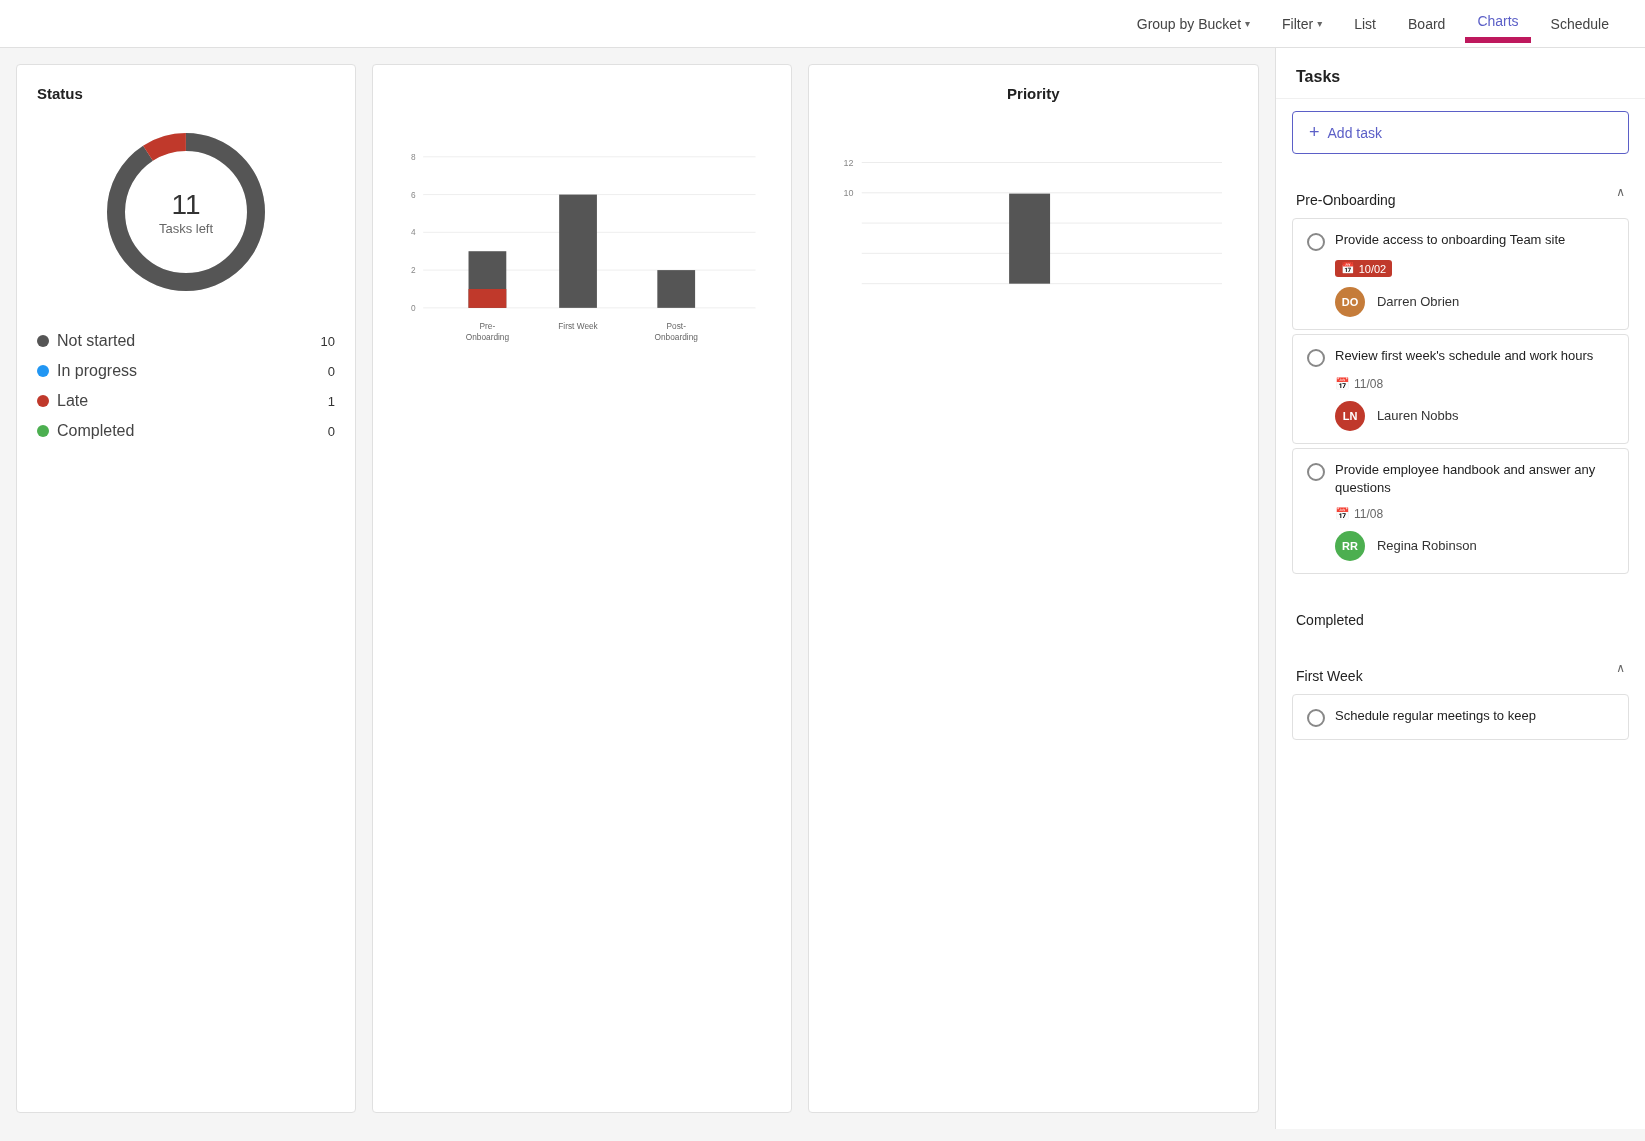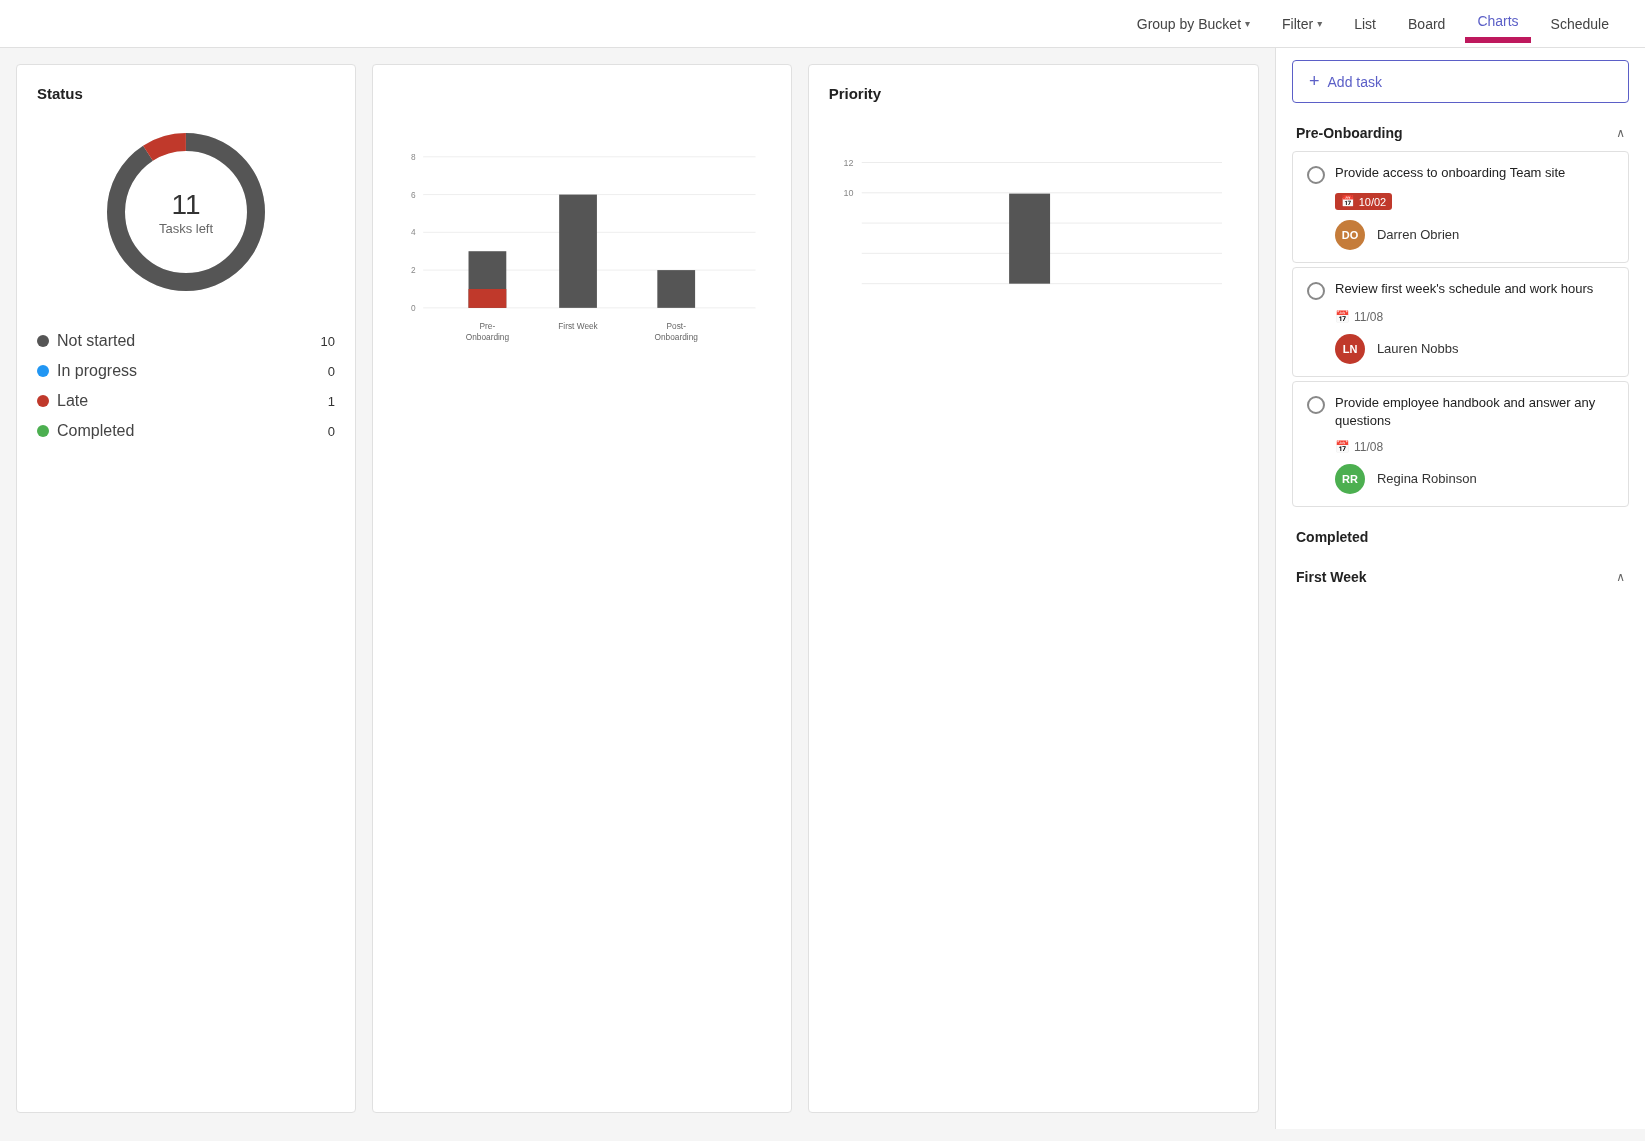--- a/index.html
+++ b/index.html
@@ -144,20 +144,21 @@
     }
 
     
     .priority-card {
       background: #fff;
       border: 1px solid #e0e0e0;
       border-radius: 4px;
       padding: 20px;
       flex: 1;
       min-height: 300px;
+      text-align: center;
     }
 
     
     .charts-area::-webkit-scrollbar { width: 6px; }
     .charts-area::-webkit-scrollbar-thumb { background: #ccc; border-radius: 3px; }
 
     
     .tasks-sidebar {
       width: 370px;
       background: #fff;
@@ -201,22 +202,23 @@
     .bucket-section { margin-bottom: 8px; }
     .bucket-header {
       display: flex;
       align-items: center;
       justify-content: space-between;
       padding: 10px 20px 6px;
       cursor: pointer;
     }
     .bucket-name {
       font-size: 14px;
-      font-weight: 700;
+      font-weight: 400;
       color: #222;
+      margin-top: 16px;
     }
     .bucket-chevron { color: #666; font-size: 12px; }
 
     
     .task-item {
       border: 1px solid #e0e0e0;
       border-radius: 4px;
       margin: 4px 16px;
       padding: 12px 14px;
       background: #fff;
@@ -417,20 +419,21 @@
             <rect x="220" y="58" width="50" height="110" fill="#555"></rect>
           </svg>
         </div>
       </div>
     </div>
 
   </div>
 
   <div class="tasks-sidebar">
 
+    <div class="tasks-header">Tasks</div>
 
     <button class="add-task-btn">
       <span class="add-task-plus">+</span>
       <span>Add task</span>
     </button>
 
     <div class="bucket-section">
       <div class="bucket-header">
         <span class="bucket-name">Pre-Onboarding</span>
         <span class="bucket-chevron">∧</span>
@@ -495,17 +498,23 @@
         <span class="bucket-name">Completed</span>
       </div>
     </div>
 
     <div class="bucket-section">
       <div class="bucket-header">
         <span class="bucket-name">First Week</span>
         <span class="bucket-chevron">∧</span>
       </div>
 
+      <div class="task-item">
+        <div class="task-top-row">
+          <div class="task-circle"></div>
+          <span class="task-title">Schedule regular meetings to keep</span>
+        </div>
+      </div>
     </div>
 
   </div>
 
 </div>
 
 </body></html>

